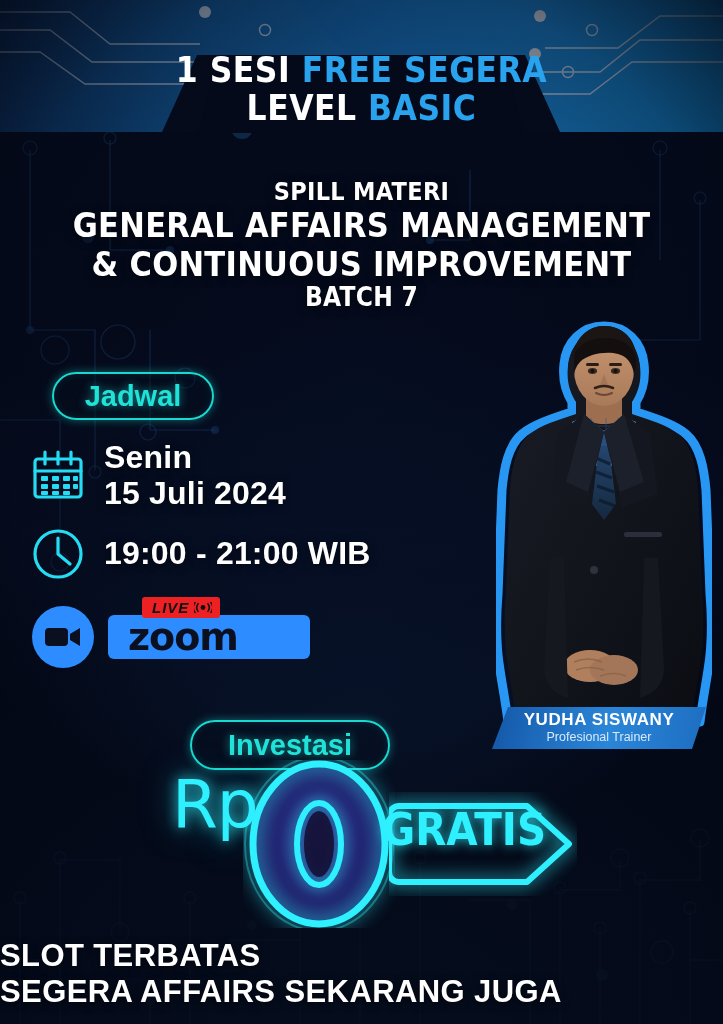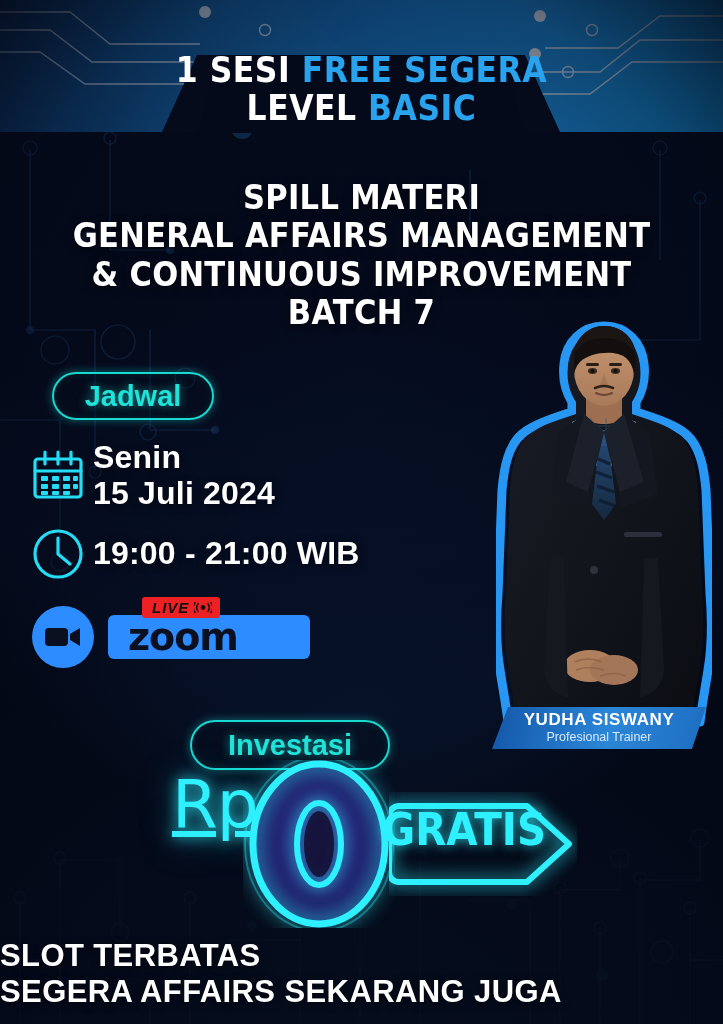--- a/index.html
+++ b/index.html
@@ -48,38 +48,38 @@
   .hdr .l2{font-size:35px;}
   .w{color:#ffffff;}
   .b{color:#2aa3ef;}
   
   .title{
     position:absolute;left:0;top:178px;width:723px;text-align:center;z-index:6;
     font-family:"DejaVu Sans Condensed","Liberation Sans Narrow","Liberation Sans",sans-serif;
     font-weight:700;color:#fff;line-height:1.13;letter-spacing:.3px;
     text-shadow:0 2px 10px rgba(0,0,0,.6);
   }
-  .title .t1{font-size:34px;text-align:center;}
+  .title .t1{font-size:25px;text-align:center;}
   .title .t2{font-size:34px;}
   .title .t3{font-size:34px;}
-  .title .t4{font-size:34px;}
+  .title .t4{font-size:26px;}
   
   .pill{
     position:absolute;display:inline-flex;align-items:center;justify-content:center;
     border:2px solid #18d8d0;border-radius:999px;color:#1fe3d8;
     font-weight:700;z-index:7;
     box-shadow:0 0 10px rgba(24,216,208,.45),inset 0 0 8px rgba(24,216,208,.12);
     text-shadow:0 0 10px rgba(31,227,216,.6);
     background:rgba(6,14,30,.35);
   }
   #pill-jadwal{left:52px;top:372px;width:158px;height:44px;font-size:29px;}
   #pill-investasi{left:190px;top:712px;width:196px;height:46px;font-size:29px;margin-top:8px;}
   
   .sched{position:absolute;left:30px;top:440px;z-index:7;}
-  .srow{display:flex;align-items:center;gap:7px;margin-bottom:14px;}
+  .srow{display:flex;align-items:center;gap:18px;margin-bottom:14px;}
   .sicon{width:56px;height:56px;flex:0 0 56px;}
   .stext{
     color:#fff;font-weight:700;font-size:32px;line-height:1.12;letter-spacing:.2px;
     text-shadow:0 2px 8px rgba(0,0,0,.55);
   }
   .stext .sub{display:block;}
   
   .zoomwrap{position:absolute;left:32px;top:606px;z-index:7;display:flex;align-items:center;gap:14px;}
   .zcircle{
     width:62px;height:62px;border-radius:50%;background:#2d8cff;
@@ -98,21 +98,20 @@
   .zword{
     color:#0b1020;font-weight:700;font-size:38px;letter-spacing:-1px;
     font-family:"DejaVu Sans","Liberation Sans",sans-serif;line-height:1;
   }
   
   .rp{
     position:absolute;left:172px;top:766px;z-index:7;
     color:#2ef0ff;font-size:66px;font-weight:400;letter-spacing:-1px;
     font-family:"DejaVu Sans","Liberation Sans",sans-serif;
     text-shadow:0 0 14px rgba(46,240,255,.85),0 0 34px rgba(46,240,255,.5);
-    text-decoration:underline;
   }
   .zero{
     position:absolute;left:243px;top:760px;width:152px;height:168px;z-index:7;
   }
   .gratis{position:absolute;left:389px;top:792px;width:188px;height:104px;z-index:7;}
   .gratis-label{
     position:absolute;left:0;top:0;width:150px;height:74px;
     display:flex;align-items:center;justify-content:center;
     color:#2ef0ff;font-weight:700;font-size:45px;letter-spacing:0px;
     font-family:"DejaVu Sans Condensed","Liberation Sans Narrow","Liberation Sans",sans-serif;

